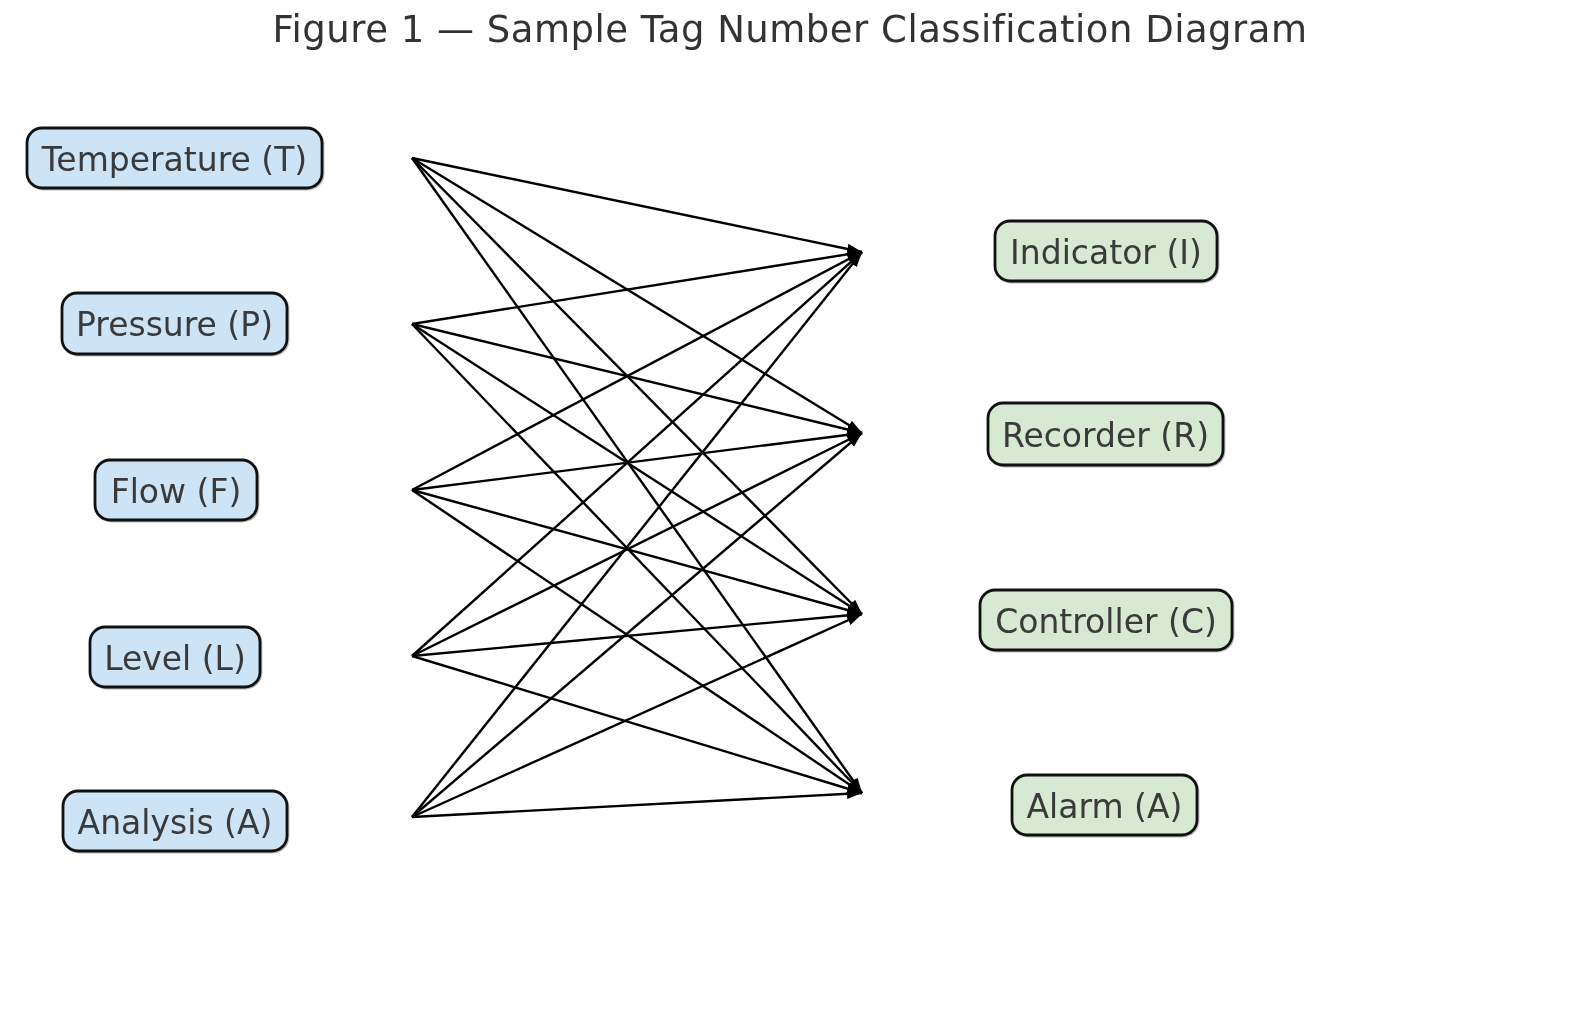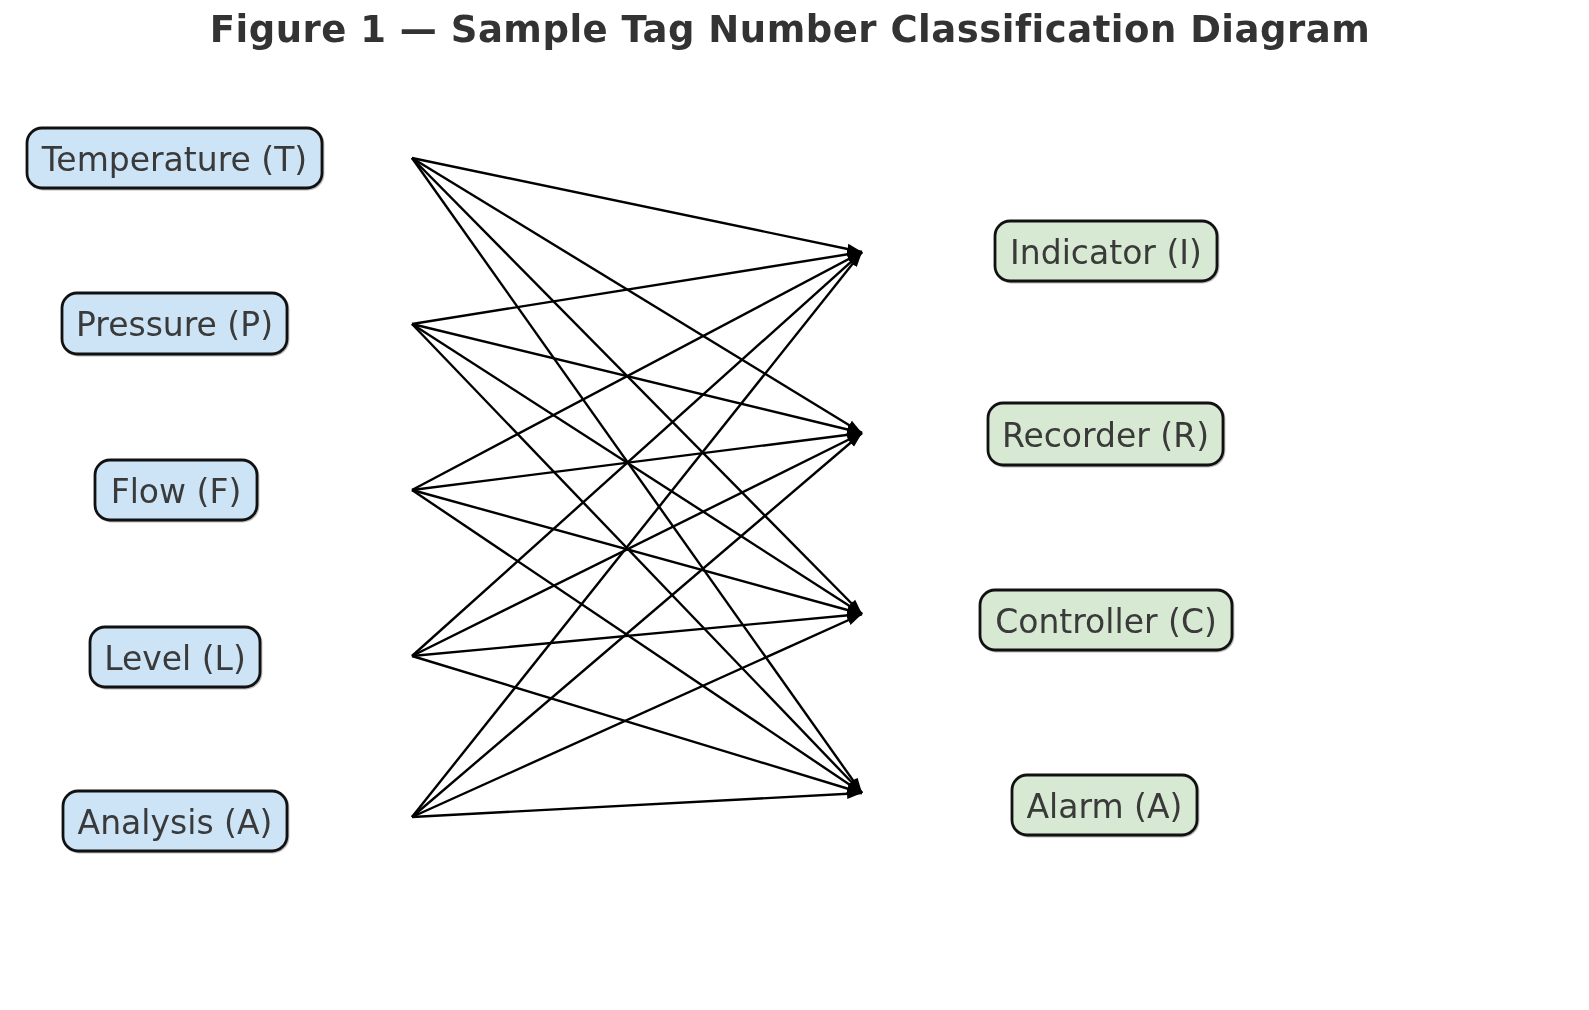--- a/index.html
+++ b/index.html
@@ -15,21 +15,21 @@
     overflow: hidden;
     font-family: "DejaVu Sans", sans-serif;
   }
   .figure-title {
     position: absolute;
     top: 8px;
     left: 0;
     width: 1580px;
     text-align: center;
     font-size: 37px;
-    font-weight: bold;
+    font-weight: normal;
     color: var(--title-color, #333333);
     letter-spacing: 0.5px;
   }
   svg.diagram-canvas {
     position: absolute;
     top: 0;
     left: 0;
   }
   .node-box {
     filter: drop-shadow(1.5px 1.5px 0.5px rgba(60,60,60,0.35));

